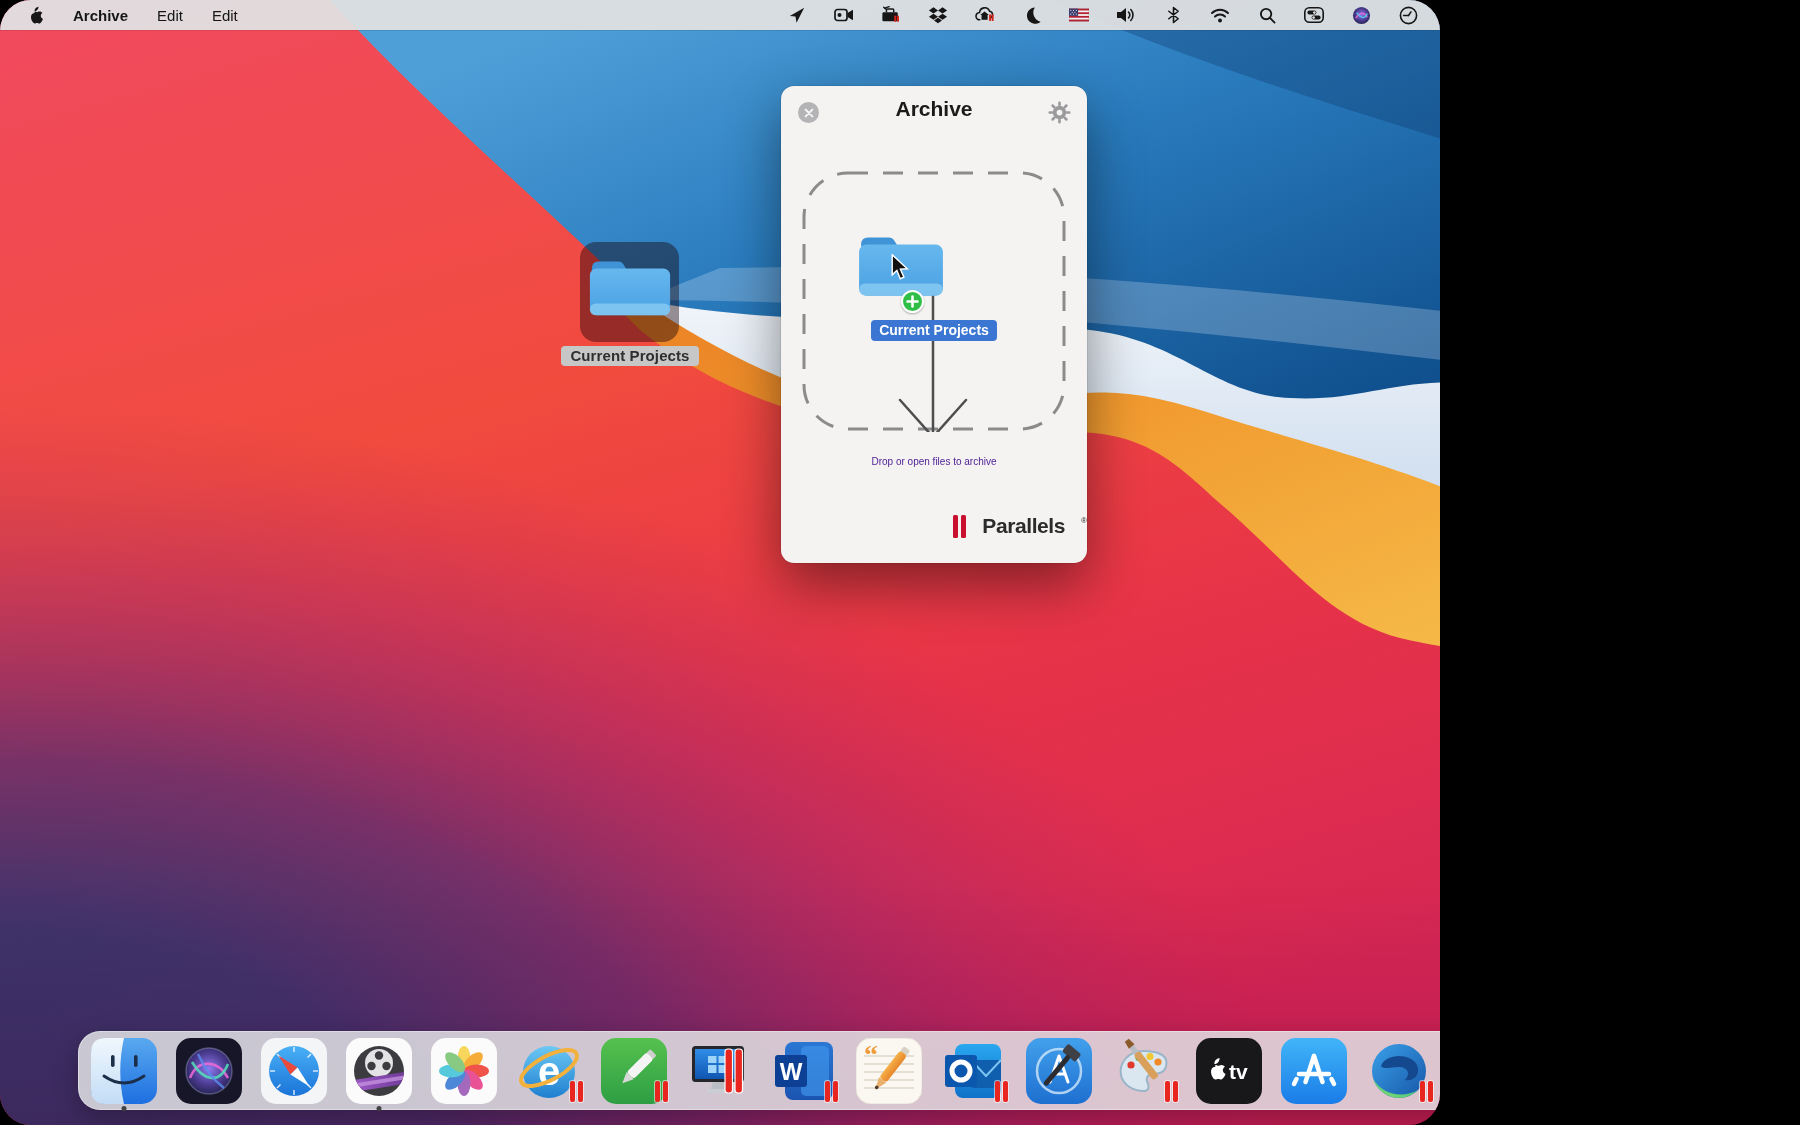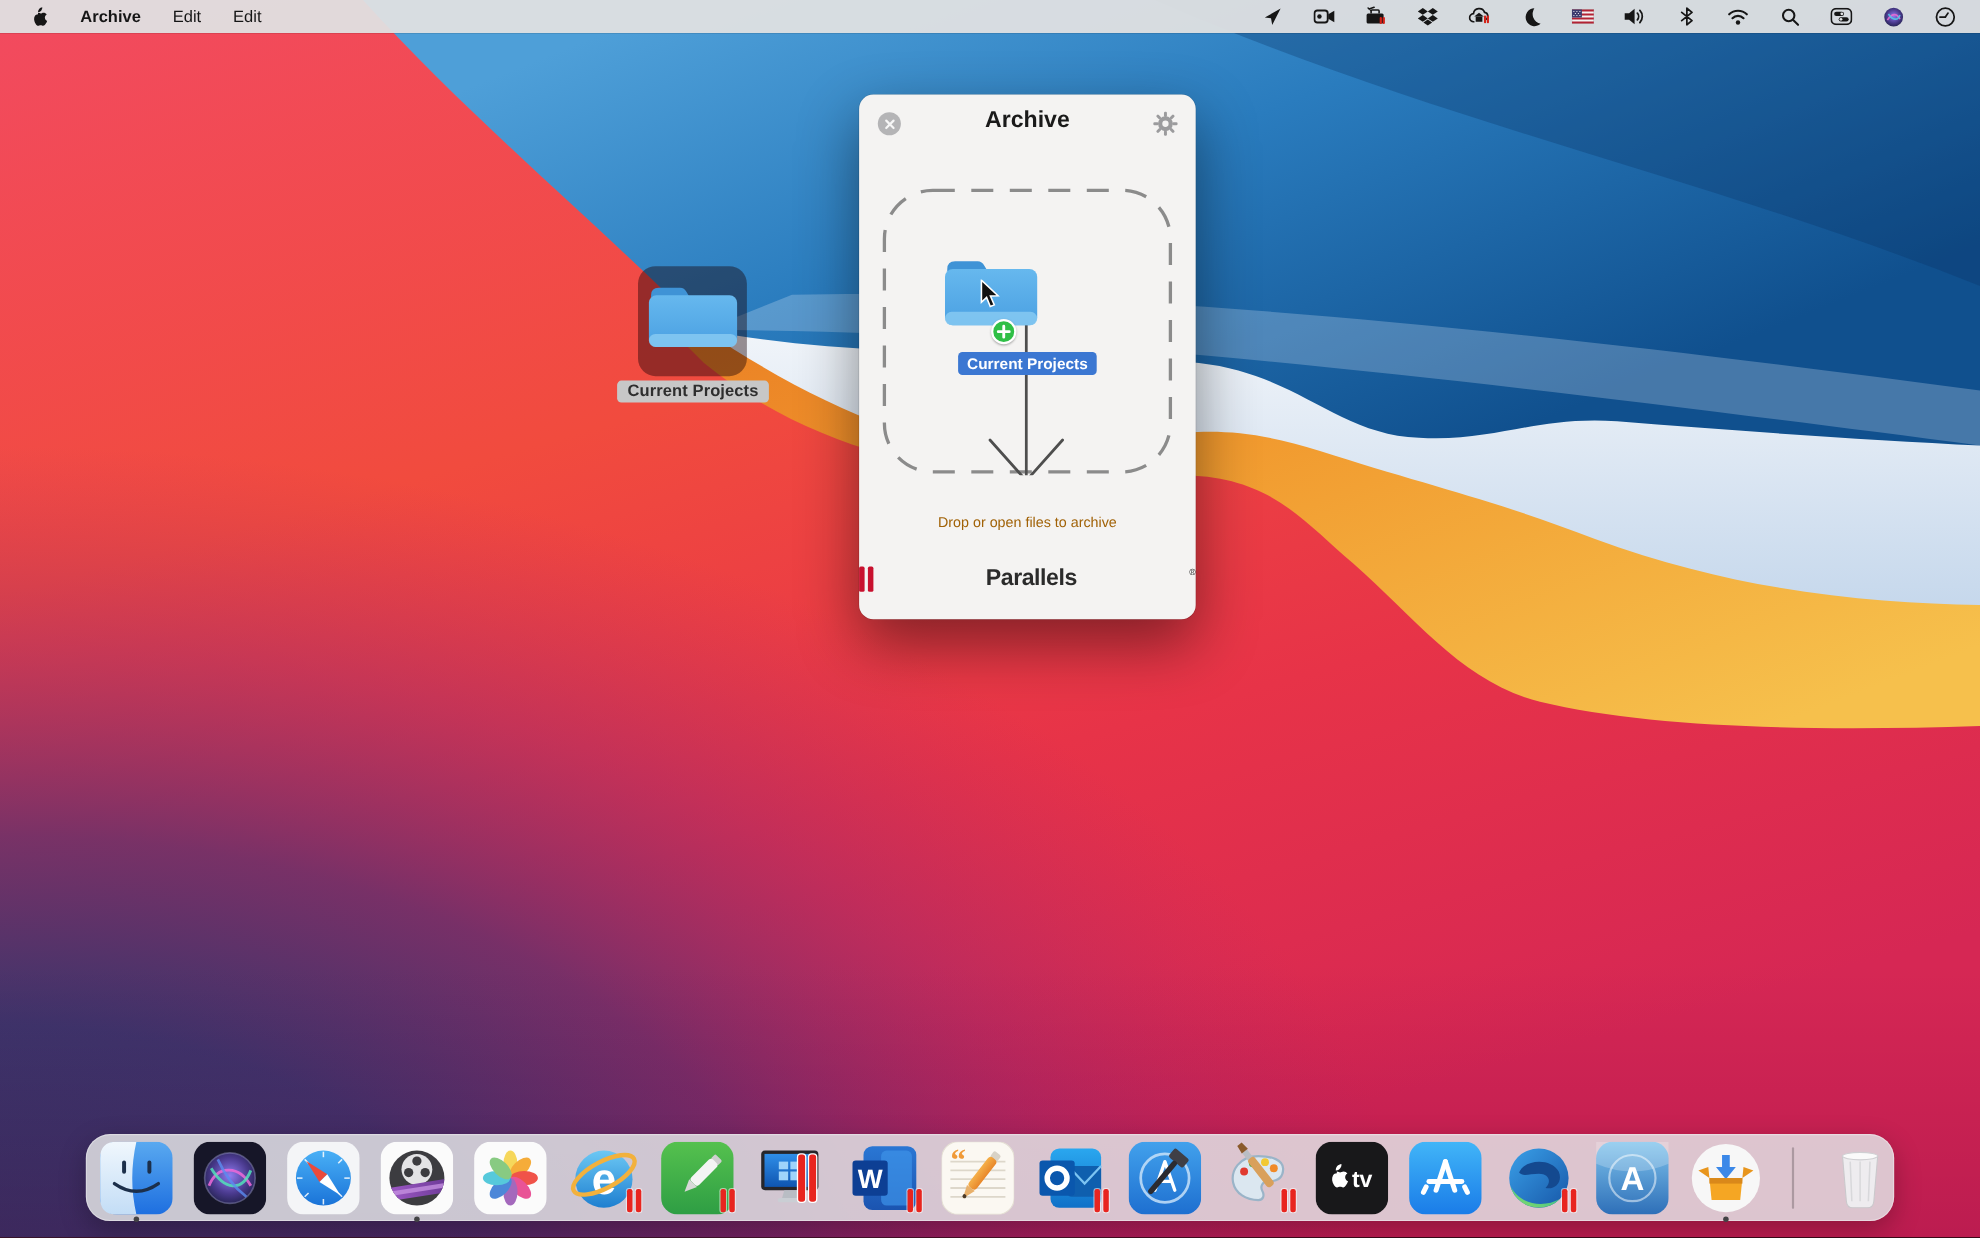--- a/index.html
+++ b/index.html
@@ -1,17 +1,17 @@
 <!DOCTYPE html>
 <html><head>
 <meta charset="utf-8">
 <style>
   html,body{margin:0;padding:0;background:#000;}
-  .screen{position:relative;width:1800px;height:1125px;overflow:hidden;
-    font-family:"Liberation Sans","DejaVu Sans",sans-serif;-webkit-font-smoothing:antialiased;}
+  .screen{position:relative;width:1440px;height:1125px;overflow:hidden;
+    font-family:"Liberation Sans","DejaVu Sans",sans-serif;border-radius:31px;-webkit-font-smoothing:antialiased;}
   .abs{position:absolute;}
   svg{display:block;}
 
   
   .wallpaper{left:0;top:0;width:1800px;height:1125px;}
 
   
   .menubar{left:0;top:0;width:100%;height:30px;background:rgba(223,224,226,.95);
     display:flex;align-items:center;justify-content:space-between;
     font-size:15px;color:#151515;box-shadow:0 0.5px 0 rgba(0,0,0,.18);}
@@ -39,22 +39,22 @@
     font-weight:600;color:#1a1a1a;}
   .zone{left:20px;top:84px;}
   .win-folder{left:74px;top:142px;}
   .plus-badge{left:120px;top:204px;width:23px;height:23px;border-radius:50%;
     background:#2fbf46;border:2px solid #fff;box-sizing:border-box;
     box-shadow:0 1px 2px rgba(0,0,0,.3);}
   .cursor{left:108px;top:168px;}
   .win-label-wrap{left:0;top:234px;width:100%;display:flex;justify-content:center;}
   .win-label{background:#3b77d2;color:#fff;font-size:14px;font-weight:700;
     padding:2px 8px 3px;border-radius:4px;}
-  .win-hint{left:0;top:381px;width:100%;text-align:center;font-size:13px;color:#a16207;}
-  .logo-row{left:0;top:428px;width:100%;display:flex;align-items:center;justify-content:space-between;gap:1px;}
+  .win-hint{left:0;top:370px;width:100%;text-align:center;font-size:10px;color:#4c1d95;}
+  .logo-row{left:0;top:428px;width:100%;display:flex;align-items:center;justify-content:flex-end;gap:16px;}
   .pl-bars{display:flex;gap:3px;}
   .pl-bars i{display:block;width:5px;height:23px;background:#c8102e;border-radius:1.5px;}
   .pl-text{font-size:21px;font-weight:700;color:#2b2b2b;letter-spacing:-.4px;}
   .pl-mark{font-size:8px;color:#2b2b2b;align-self:flex-start;margin-top:2px;}
 
   
   .dock{left:78px;top:1031px;width:1644px;height:79px;border-radius:22px;
     background:rgba(226,227,229,.85);box-shadow:inset 0 0 0 1px rgba(255,255,255,.35),0 8px 24px rgba(0,0,0,.25);
     display:flex;align-items:center;padding:0 13px;gap:19px;box-sizing:border-box;}
   .ditem{position:relative;width:66px;height:66px;flex:0 0 auto;}

